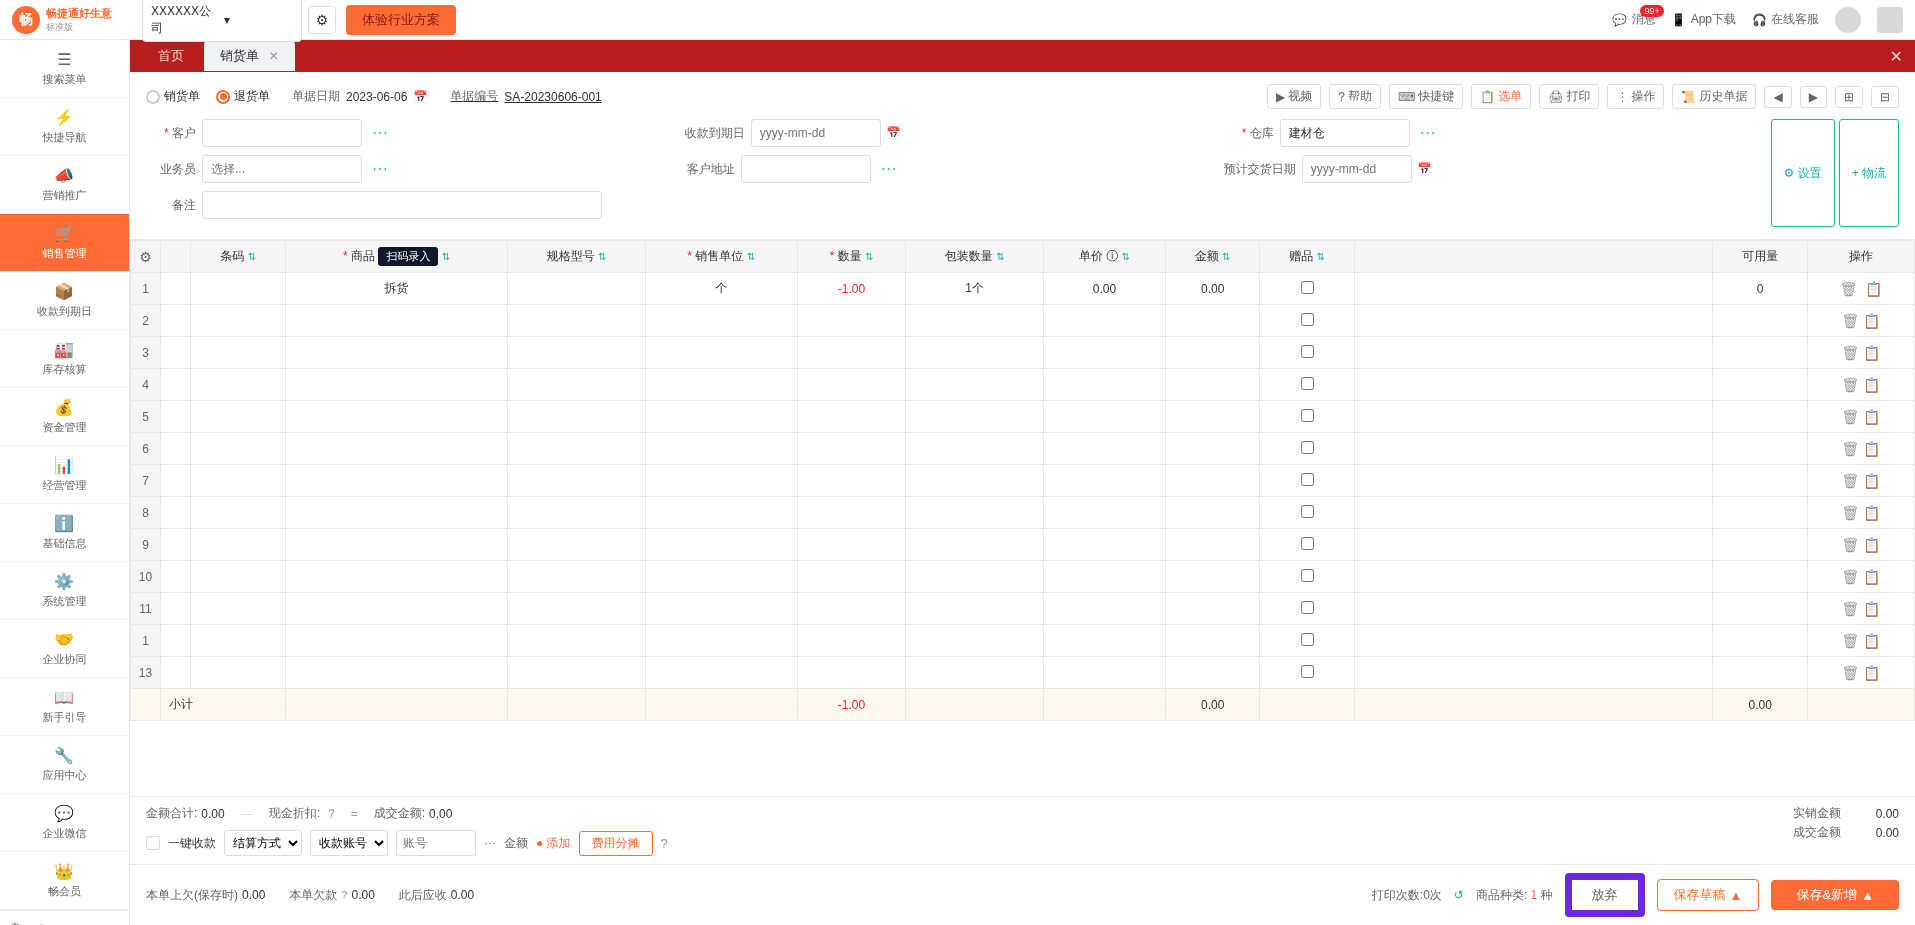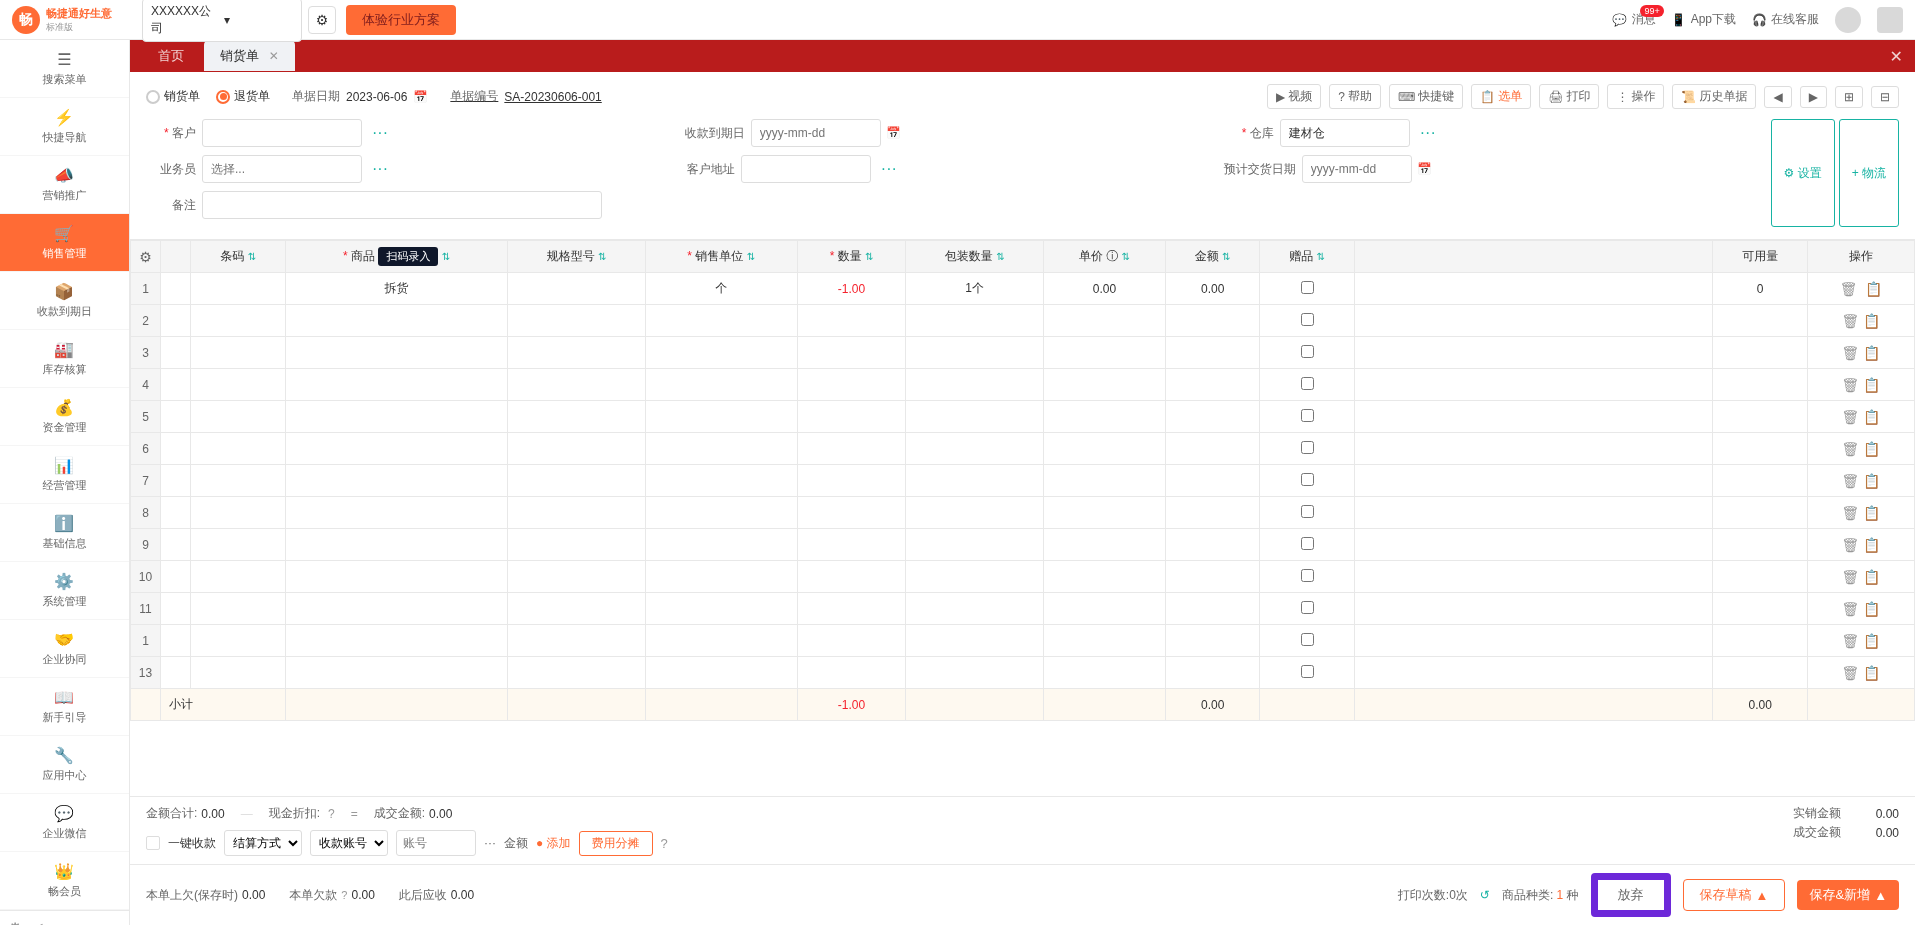--- a/index.html
+++ b/index.html
@@ -215,21 +215,21 @@
       border: 7px solid #6d28d9; background: #fff; color: #666;
       padding: 6px 20px; border-radius: 4px; cursor: pointer; font-size: 13px;
     }
     .btn-save-draft {
       border: 1px solid #ff6b35; background: #fff; color: #ff6b35;
       padding: 6px 16px; border-radius: 4px; cursor: pointer; font-size: 13px;
       display: flex; align-items: center; gap: 4px;
     }
     .btn-save-new {
       background: #ff6b35; color: #fff; border: none;
-      padding: 6px 12px; border-radius: 4px; cursor: pointer; font-size: 13px;
+      padding: 6px 25px; border-radius: 4px; cursor: pointer; font-size: 13px;
       display: flex; align-items: center; gap: 4px;
     }
 
     .select-dropdown {
       border: 1px solid #ddd; border-radius: 3px; padding: 0 4px;
       height: 26px; font-size: 12px; background: #fff;
     }
     .right-summary-item { display: flex; justify-content: flex-end; align-items: center; gap: 8px; font-size: 12px; margin-bottom: 2px; }
     .right-summary-label { color: #666; }
     .right-summary-value { color: #333; font-weight: 500; min-width: 50px; text-align: right; }

